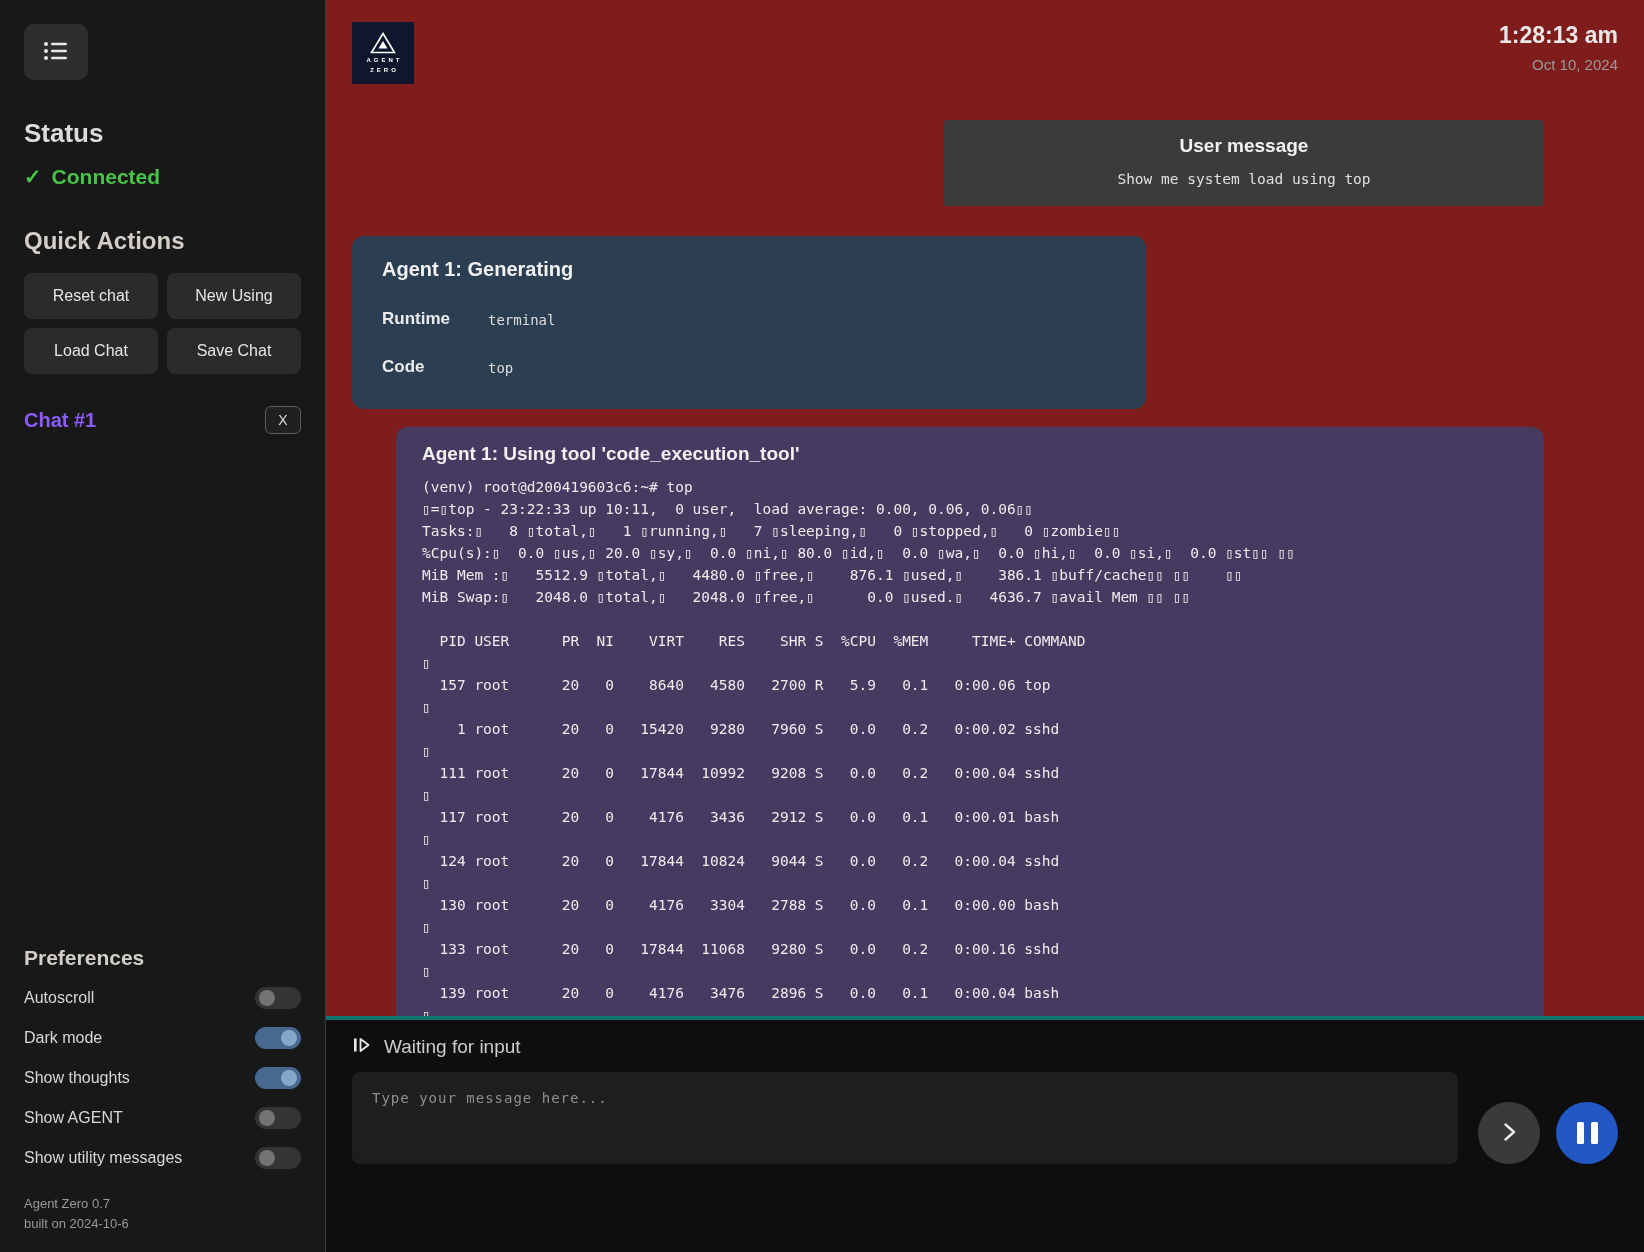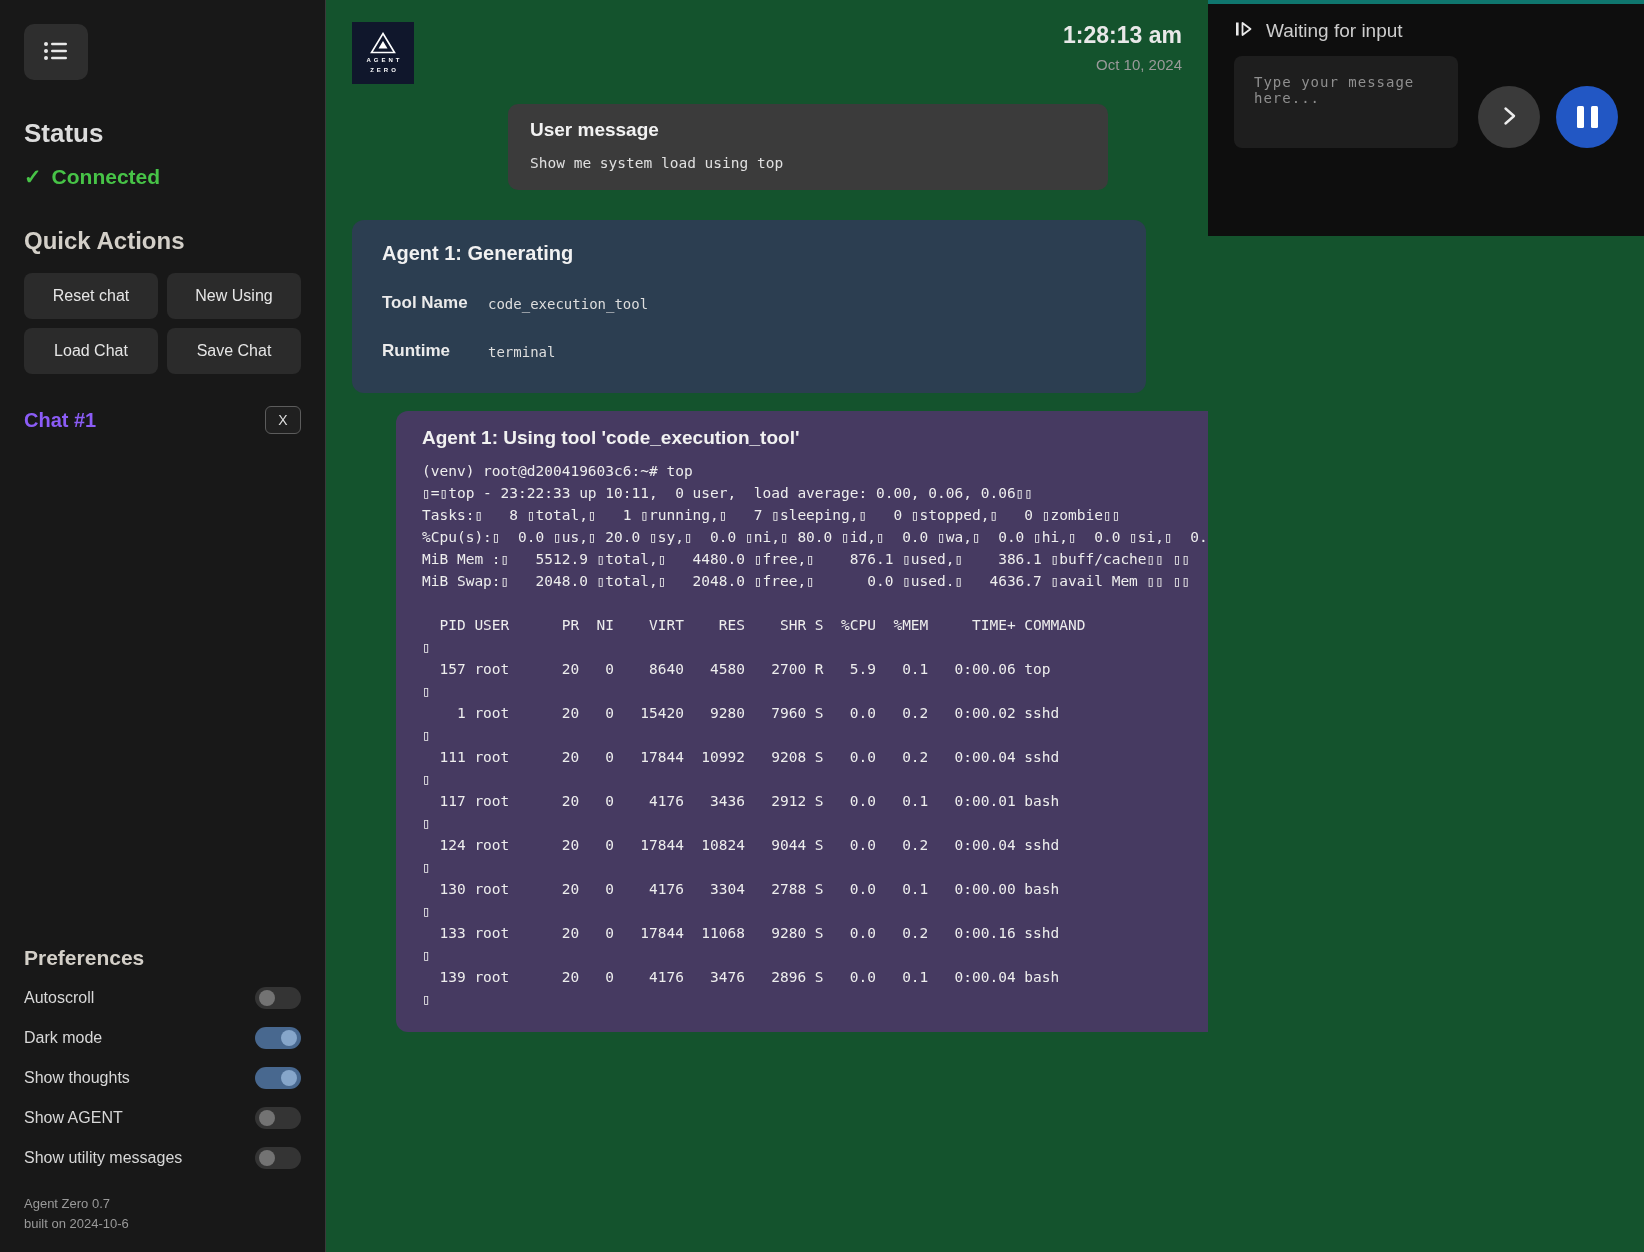--- a/index.html
+++ b/index.html
@@ -49,36 +49,36 @@
   }
   .toggle .knob {
     position:absolute; top:3px; left:4px; width:16px; height:16px;
     border-radius:50%; background:#737373;
   }
   .toggle.on { background:#48688f; }
   .toggle.on .knob { left:26px; background:#86a6ca; }
   .sidebar-footer { margin-top:16px; font-size:13px; color:#999; line-height:1.55; }
 
   
-  .main { flex:1; min-width:0; height:100%; display:flex; background:#14532d; }
+  .main { flex:1; min-width:0; height:100%; display:flex; flex-direction:column; background:#7f1d1d; }
   .chat-area { flex:1; overflow:hidden; padding:22px 26px 0; }
   .chat-header { display:flex; align-items:flex-start; }
   .logo {
     width:62px; height:62px; background:#10172c;
     display:flex; flex-direction:column; align-items:center; justify-content:center; gap:3px;
   }
   .logo-text { color:#fff; font-size:6px; letter-spacing:3px; font-weight:bold; line-height:1.2; text-indent:3px; }
   .header-right { margin-left:auto; text-align:right; }
   .time { font-size:23px; font-weight:bold; color:#e8e8e8; }
   .date { font-size:15px; color:#9a9a9a; margin-top:7px; }
 
   .user-msg {
-    margin:20px 74px 0 auto; max-width:600px;
-    background:#3b3b3b; border-radius:10px;
-    padding:15px 22px 19px; text-align:left;
+    margin:36px 74px 0 auto; max-width:600px;
+    background:#3b3b3b; border-radius:3px;
+    padding:15px 22px 19px; text-align:center;
   }
   .user-msg-title { font-size:19px; font-weight:bold; color:#f2f2f2; margin-bottom:14px; }
   .user-msg-text { font-size:14.5px; color:#e0e0e0; }
 
   .agent-card {
     margin-top:30px; width:794px;
     background:#2c3e51; border-radius:12px;
     padding:22px 30px 4px;
   }
   .agent-card-title { font-size:20px; font-weight:bold; color:#f1f1f1; margin-bottom:28px; }
@@ -220,26 +220,26 @@
     </div>
 
     <div class="user-msg">
       <div class="user-msg-title">User message</div>
       <div class="user-msg-text mono">Show me system load using top</div>
     </div>
 
     <div class="agent-card">
       <div class="agent-card-title">Agent 1: Generating</div>
       <div class="kv-row">
-        <div class="kv-label">Tool Name</div>
-        <div class="kv-value mono">code_execution_tool</div>
-      </div>
-      <div class="kv-row">
         <div class="kv-label">Runtime</div>
         <div class="kv-value mono">terminal</div>
+      </div>
+      <div class="kv-row">
+        <div class="kv-label">Code</div>
+        <div class="kv-value mono">top</div>
       </div>
     </div>
 
     <div class="tool-card">
       <div class="tool-card-title">Agent 1: Using tool 'code_execution_tool'</div>
       <pre class="terminal mono">(venv) root@d200419603c6:~# top
 ▯=▯top - 23:22:33 up 10:11,  0 user,  load average: 0.00, 0.06, 0.06▯▯
 Tasks:▯   8 ▯total,▯   1 ▯running,▯   7 ▯sleeping,▯   0 ▯stopped,▯   0 ▯zombie▯▯
 %Cpu(s):▯  0.0 ▯us,▯ 20.0 ▯sy,▯  0.0 ▯ni,▯ 80.0 ▯id,▯  0.0 ▯wa,▯  0.0 ▯hi,▯  0.0 ▯si,▯  0.0 ▯st▯▯ ▯▯
 MiB Mem :▯   5512.9 ▯total,▯   4480.0 ▯free,▯    876.1 ▯used,▯    386.1 ▯buff/cache▯▯ ▯▯    ▯▯

